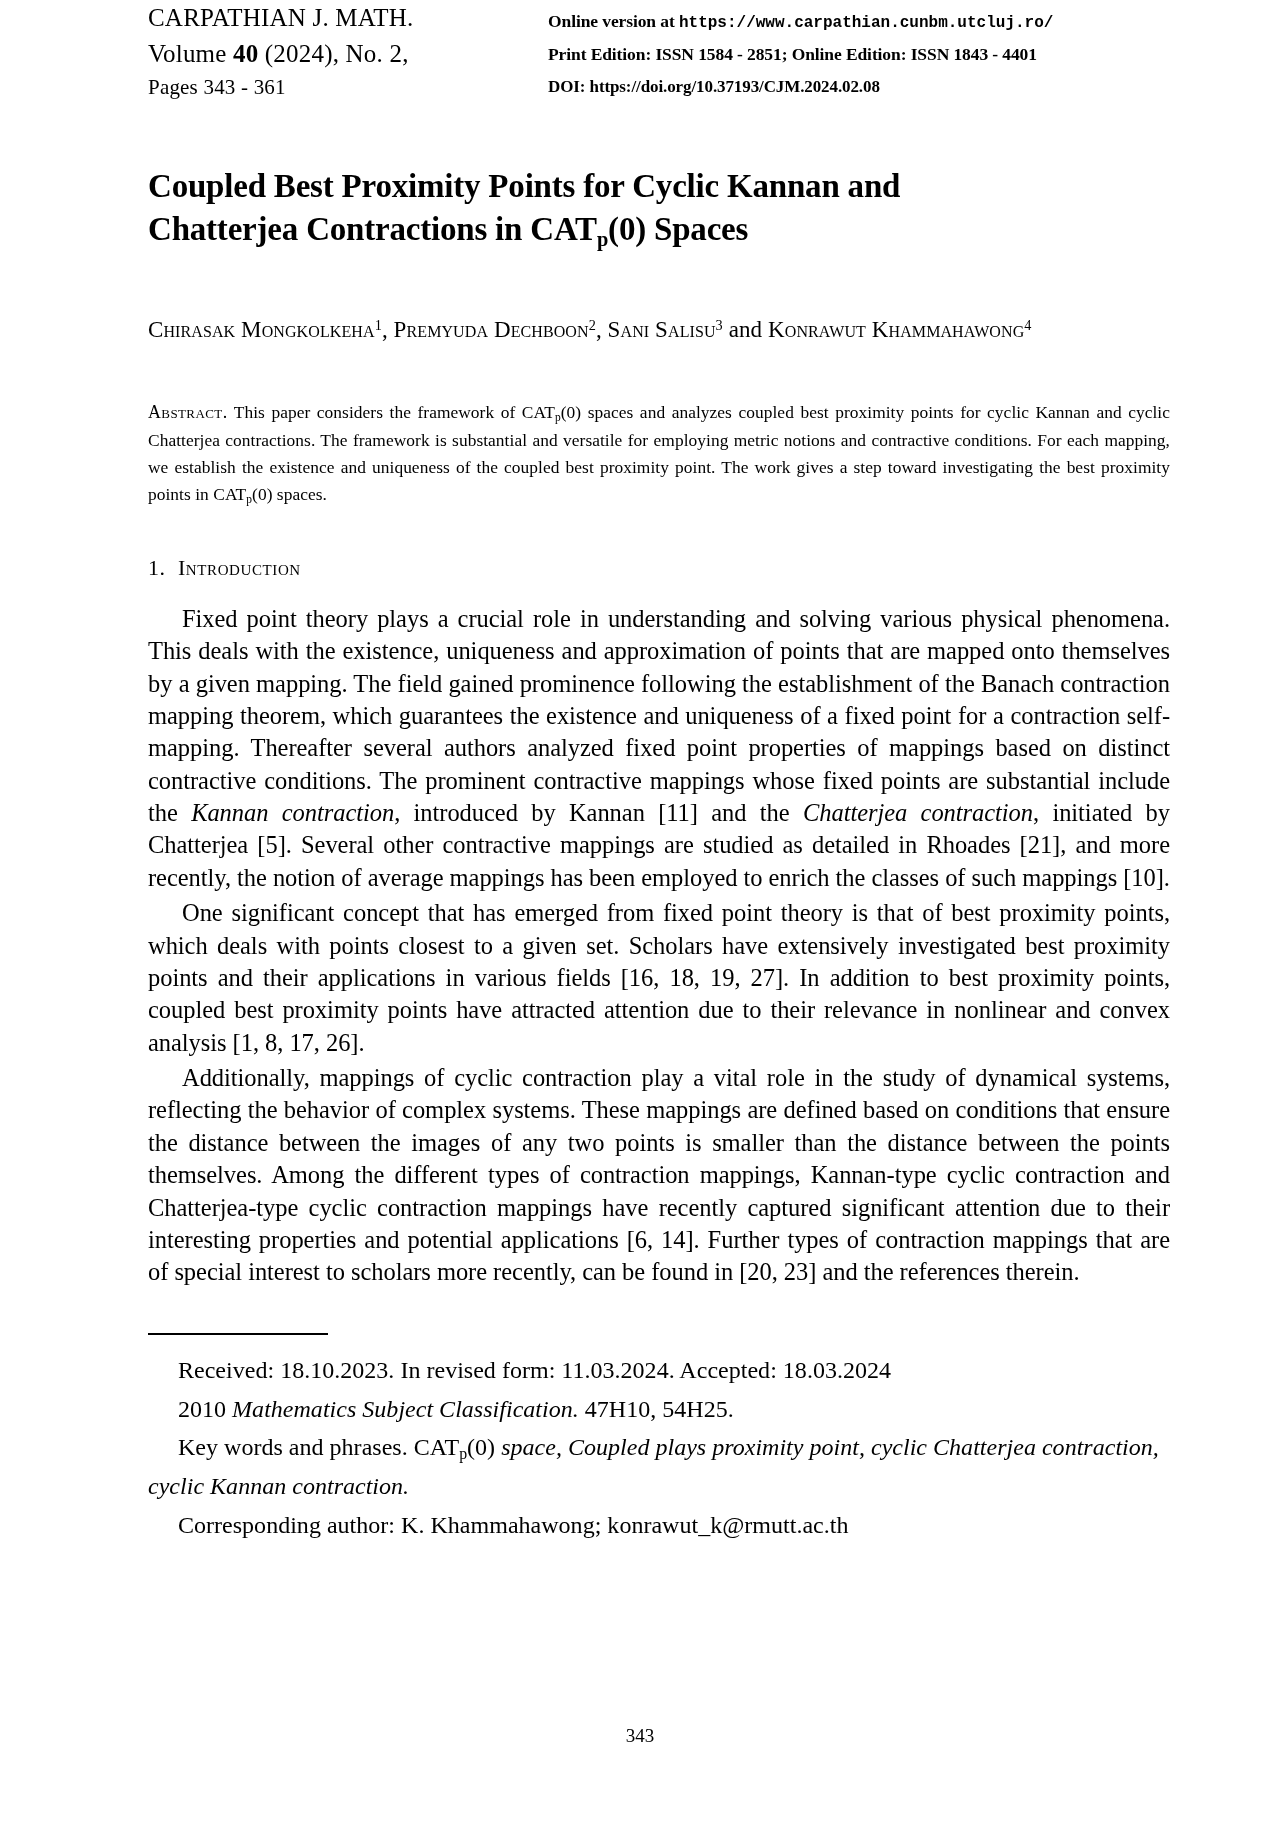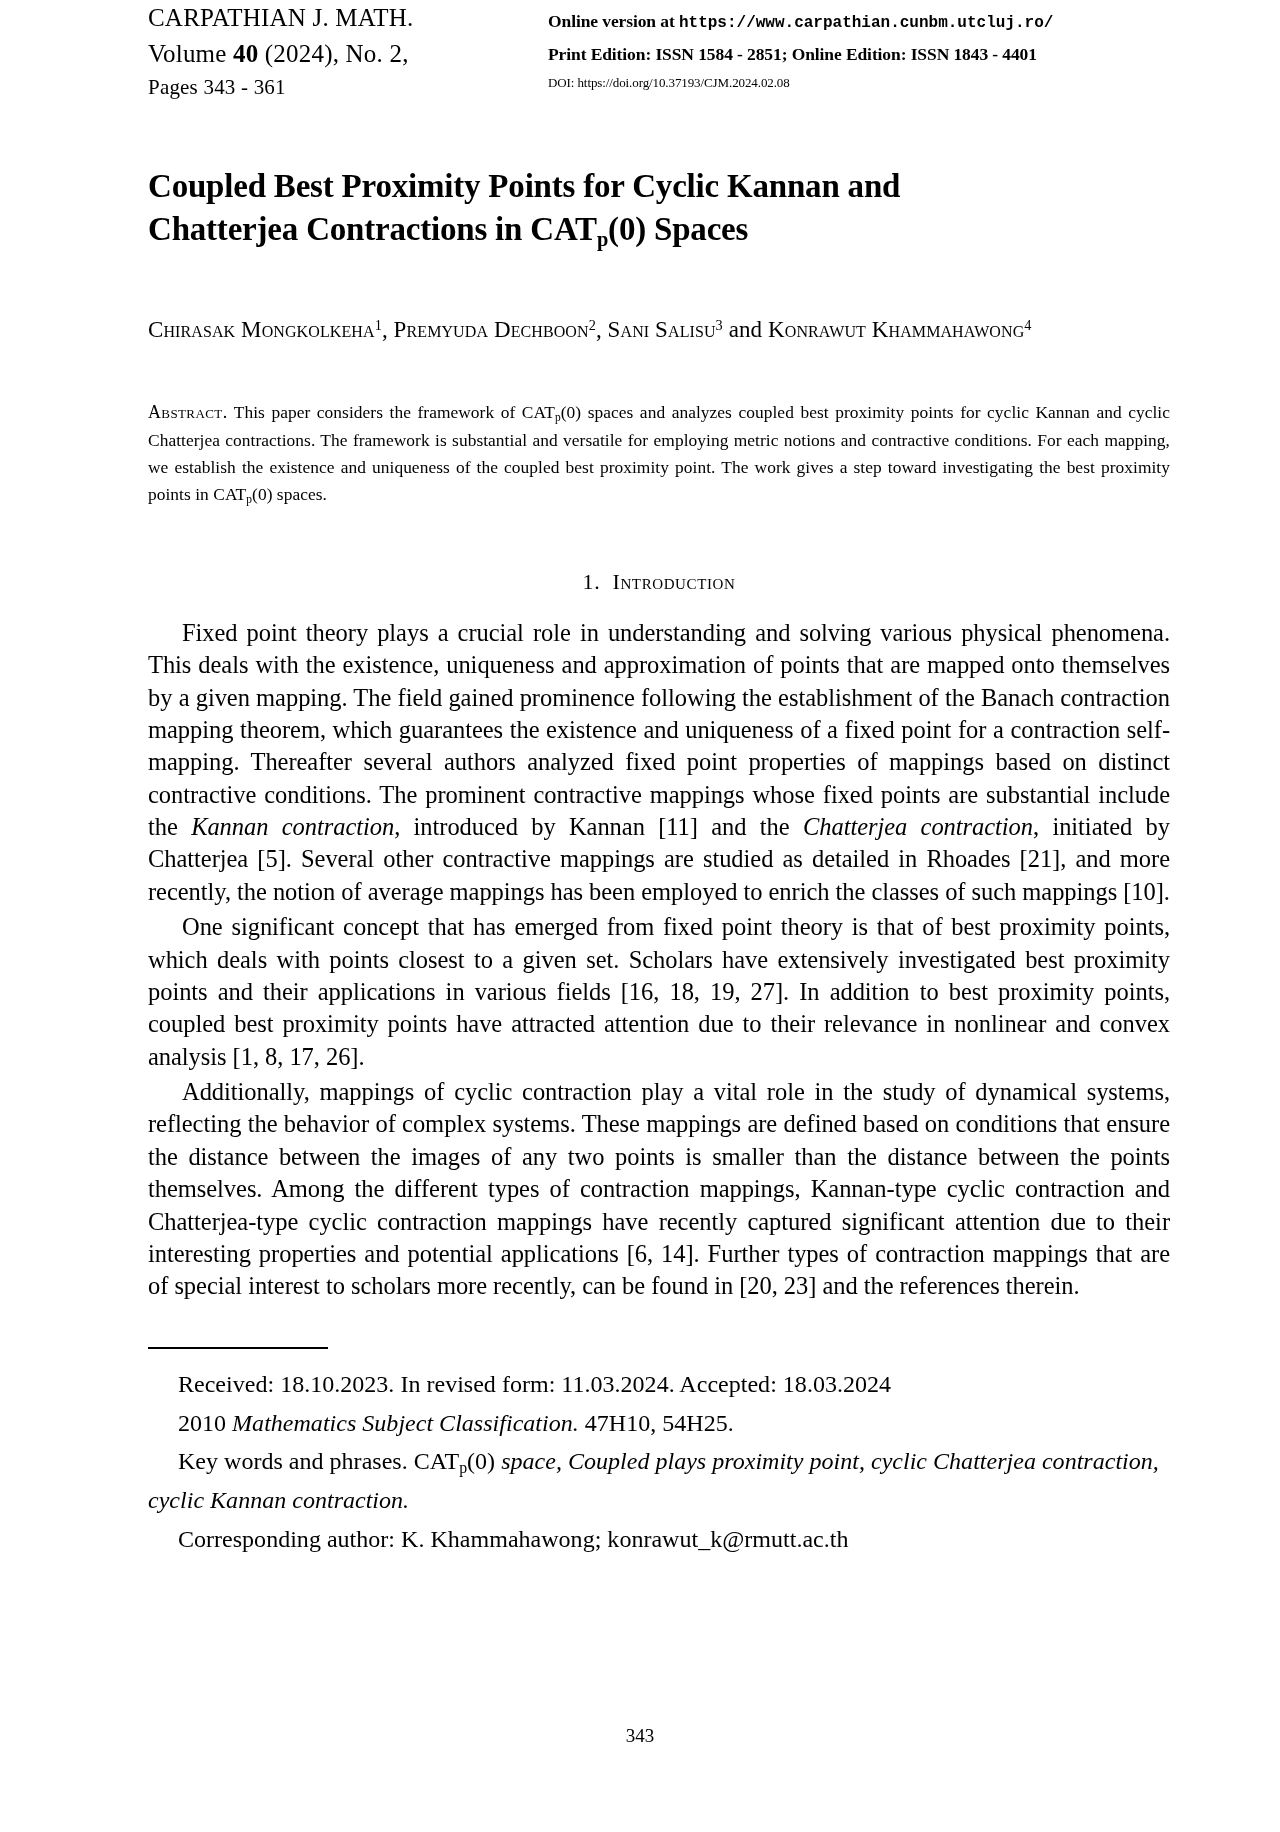--- a/index.html
+++ b/index.html
@@ -59,22 +59,22 @@
     letter-spacing: -0.1px;
     white-space: nowrap;
   }
   .mast-right .mono {
     font-family: "Liberation Mono", "DejaVu Sans Mono", monospace;
     font-weight: bold;
     font-size: 16px;
     letter-spacing: 0px;
   }
   .mast-right .doi {
-    font-weight: normal;
-    font-size: 13px;
+    font-weight: bold;
+    font-size: 17px;
   }
 
   
   .title {
     margin-top: 62px;
     font-size: 33px;
     font-weight: bold;
     line-height: 1.30;
     letter-spacing: -0.2px;
   }
@@ -112,22 +112,22 @@
     font-size: 1.03em;
     letter-spacing: 0.4px;
   }
   .abstract sub {
     font-size: 0.66em;
     vertical-align: -0.26em;
   }
 
   
   .section-head {
-    margin-top: 60px;
-    text-align: center;
+    margin-top: 46px;
+    text-align: left;
     font-size: 22px;
     letter-spacing: 0.6px;
   }
   .section-head .sec-title {
     font-variant: small-caps;
   }
 
   
   .body {
     margin-top: 22px;

